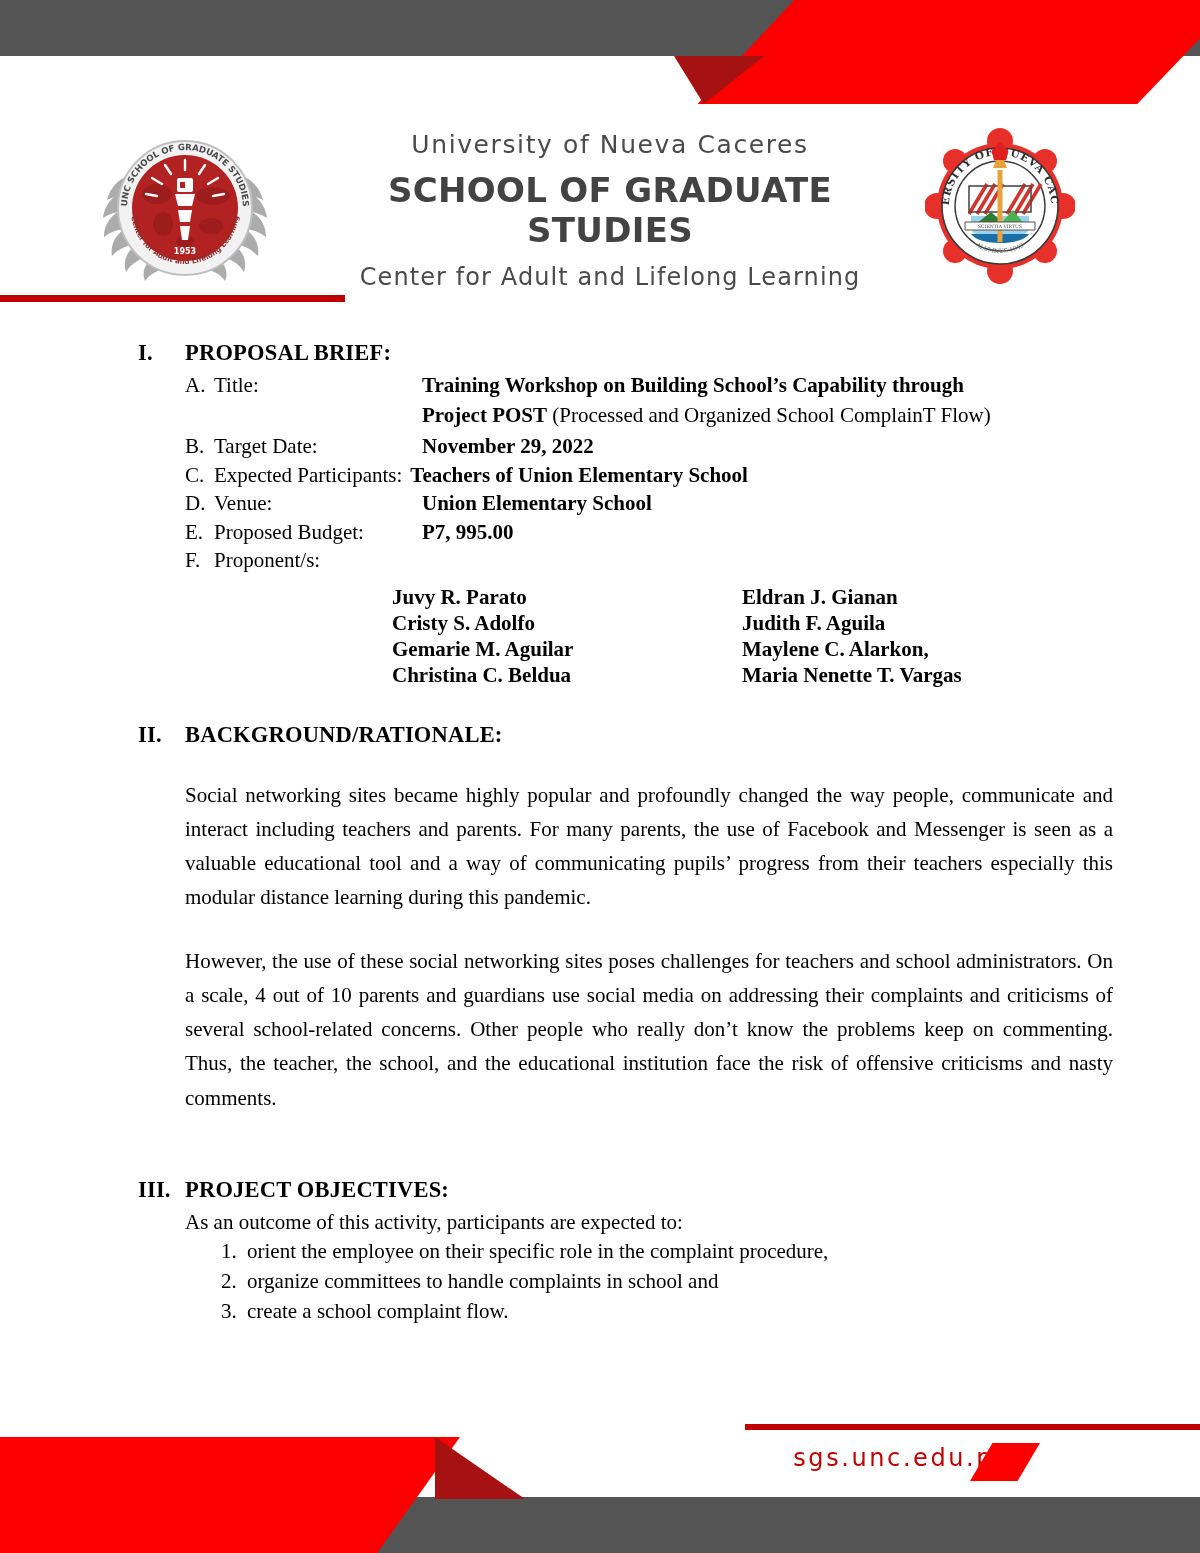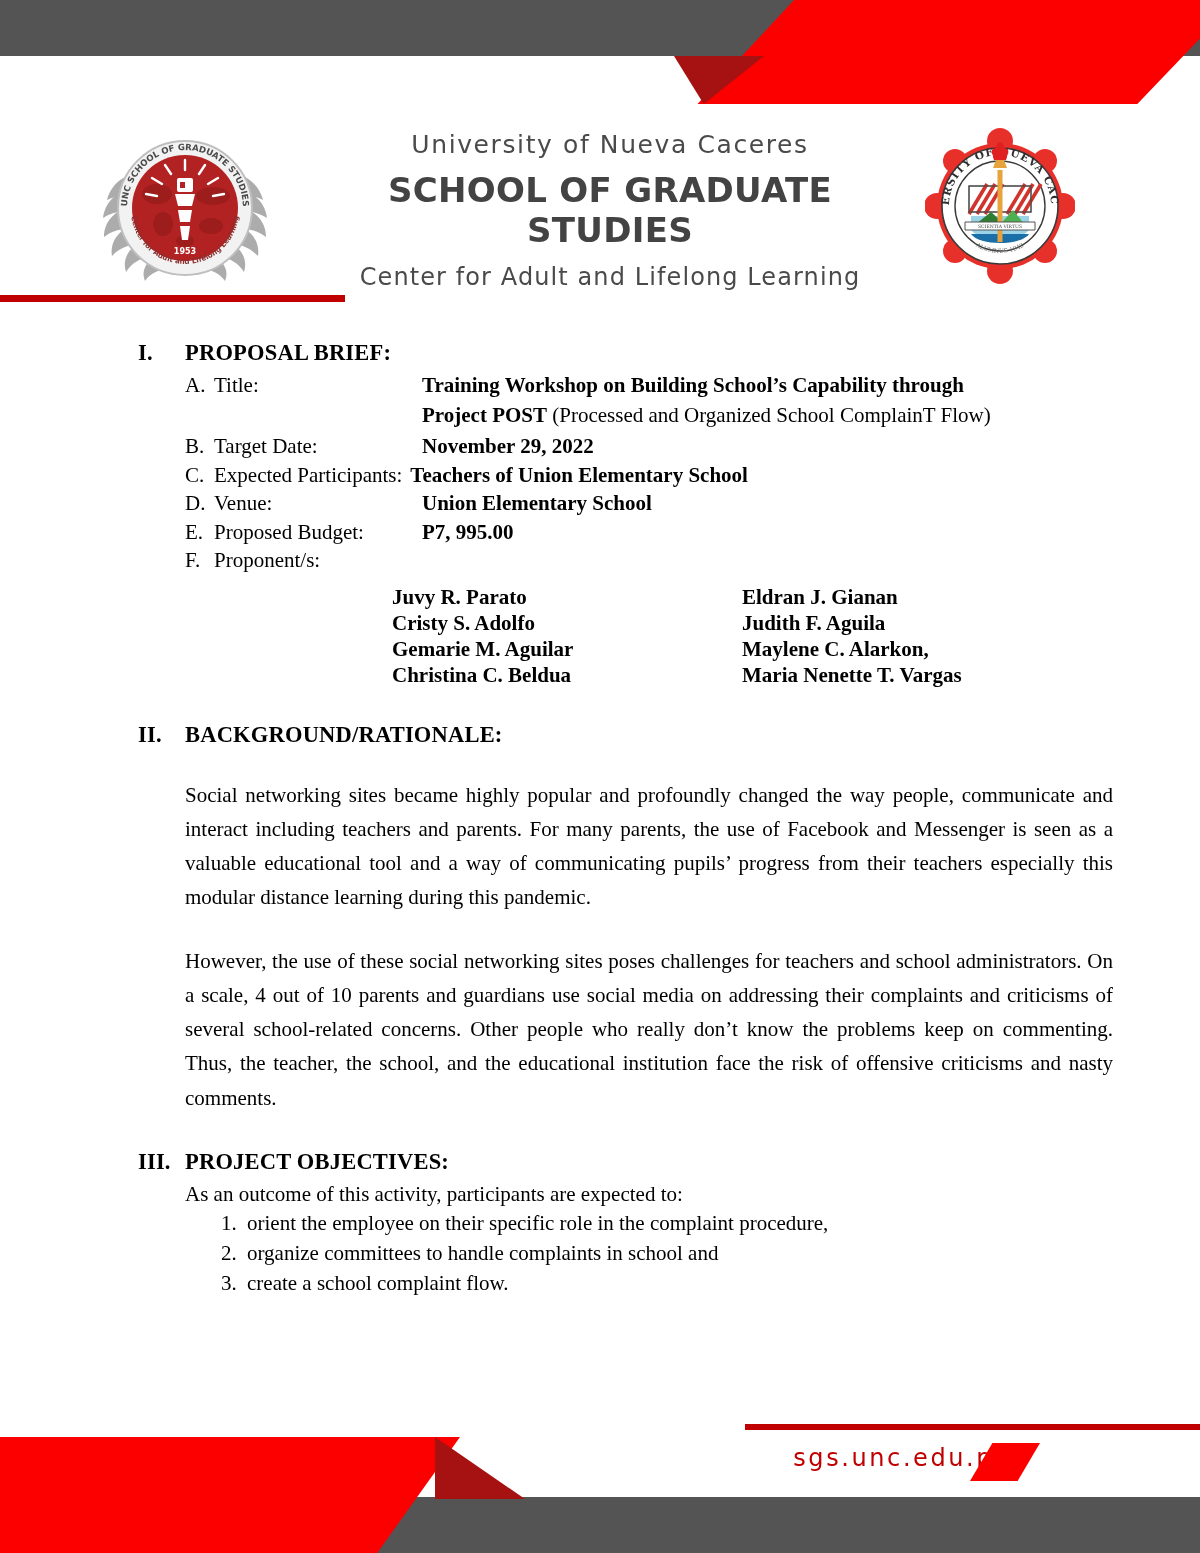--- a/index.html
+++ b/index.html
@@ -161,21 +161,21 @@
   .para {
     margin-top: 30px;
     margin-left: 47px;
     width: 928px;
     font-size: 21px;
     line-height: 1.62;
     text-align: justify;
   }
 
   
-  .sec3 { margin-top: 34px; }
+  .sec3 { margin-top: 62px; }
   .sec3-intro {
     margin-left: 47px;
     margin-top: 7px;
     font-size: 21px;
   }
   .sec3-list {
     margin-left: 83px;
     margin-top: 4px;
     font-size: 21px;
   }

